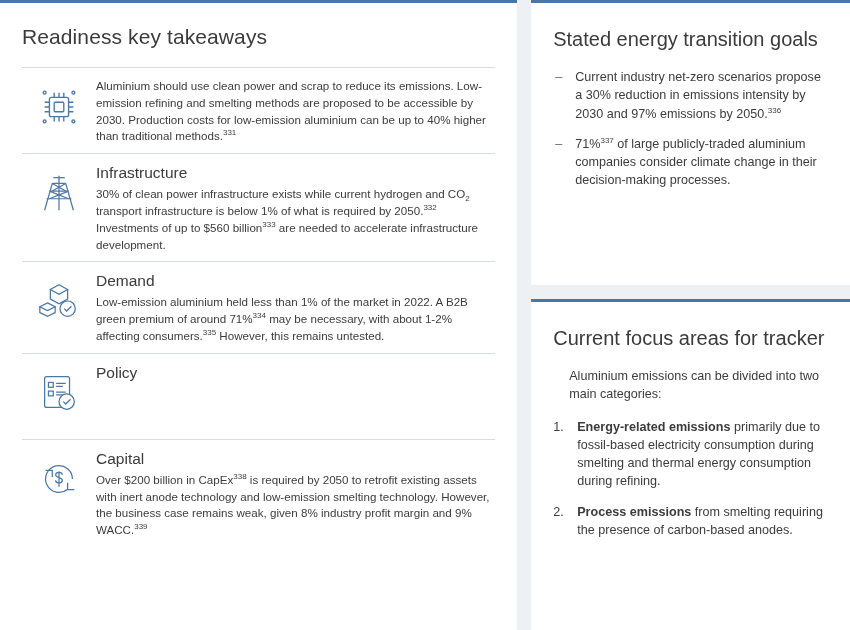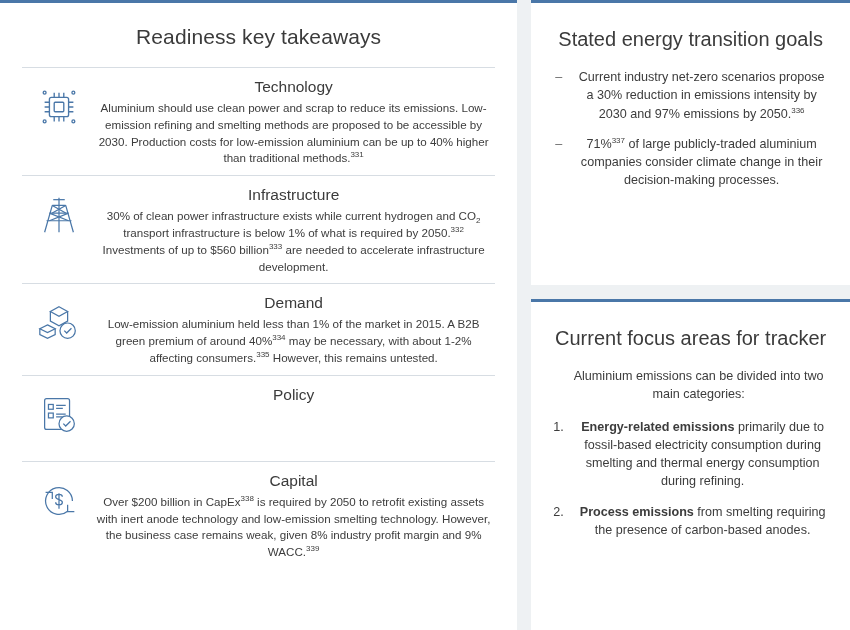--- a/index.html
+++ b/index.html
@@ -10,21 +10,20 @@
     font-family: "Liberation Sans", sans-serif;
     color: #2b2b2b;
   }
   .page {
     position: relative;
     width: 850px; height: 630px;
     display: flex;
     gap: 14px;
     padding: 0;
     background: #eef1f3;
-    text-align: center;
   }
   .col-left {
     width: 522px;
     background: #ffffff;
     border-top: 3px solid #4a77a8;
     padding: 0 22px 0 22px;
   }
   .col-right {
     width: 322px;
     display: flex;
@@ -138,21 +137,20 @@
           <rect x="14" y="14" width="20" height="20" rx="2"></rect>
           <rect x="19" y="19" width="10" height="10" rx="1"></rect>
           <path d="M19 14V9M24 14V9M29 14V9M19 34v5M24 34v5M29 34v5M14 19H9M14 24H9M14 29H9M34 19h5M34 24h5M34 29h5"></path>
           <circle cx="9" cy="9" r="1.5"></circle>
             <circle cx="39" cy="9" r="1.5"></circle>
           <circle cx="9" cy="39" r="1.5"></circle>
             <circle cx="39" cy="39" r="1.5"></circle>
         </svg>
       </div>
       <div class="row-body">
-        <div class="row-title">Technology</div>
         <p class="row-text"><span>Aluminium should use clean power and scrap to reduce its emissions. Low-emission refining and smelting methods are proposed to be accessible by 2030. Production costs for low-emission aluminium can be up to 40% higher than traditional methods.</span><sup>331</sup></p>
       </div>
     </div>
 
     <div class="row">
       <div class="icon-wrap">
         <svg width="46" height="46" viewBox="0 0 48 48" fill="none" stroke="#4a77a8" stroke-width="1.3">
           <path d="M24 6v36M17 14h14M14 22h20M11 30h26M9 42l8-28M39 42l-8-28"></path>
           <path d="M17 14l14 8M31 14l-14 8M14 22l20 8M34 22l-20 8"></path>
           <path d="M18 8h12"></path>
@@ -170,21 +168,21 @@
           <path d="M24 7l9 5-9 5-9-5 9-5z"></path>
           <path d="M15 12v10l9 5 9-5V12"></path>
           <path d="M12 26l8 4-8 4-8-4 8-4z"></path>
           <path d="M4 30v6l8 4 8-4v-6"></path>
           <circle cx="33" cy="32" r="8"></circle>
           <path d="M29.5 32l2.5 2.5 5-5"></path>
         </svg>
       </div>
       <div class="row-body">
         <div class="row-title">Demand</div>
-        <p class="row-text"><span>Low-emission aluminium held less than 1% of the market in 2015. A B2B green premium of around 40%</span><sup>334</sup><span> may be necessary, with about 1-2% affecting consumers.</span><sup>335</sup><span> However, this remains untested.</span></p>
+        <p class="row-text"><span>Low-emission aluminium held less than 1% of the market in 2022. A B2B green premium of around 71%</span><sup>334</sup><span> may be necessary, with about 1-2% affecting consumers.</span><sup>335</sup><span> However, this remains untested.</span></p>
       </div>
     </div>
 
     <div class="row">
       <div class="icon-wrap">
         <svg width="46" height="46" viewBox="0 0 48 48" fill="none" stroke="#4a77a8" stroke-width="1.3">
           <rect x="9" y="7" width="26" height="32" rx="2"></rect>
           <rect x="13" y="13" width="5" height="5"></rect>
           <rect x="13" y="22" width="5" height="5"></rect>
           <path d="M21 14h10M21 17h7M21 23h10M21 26h7"></path>

